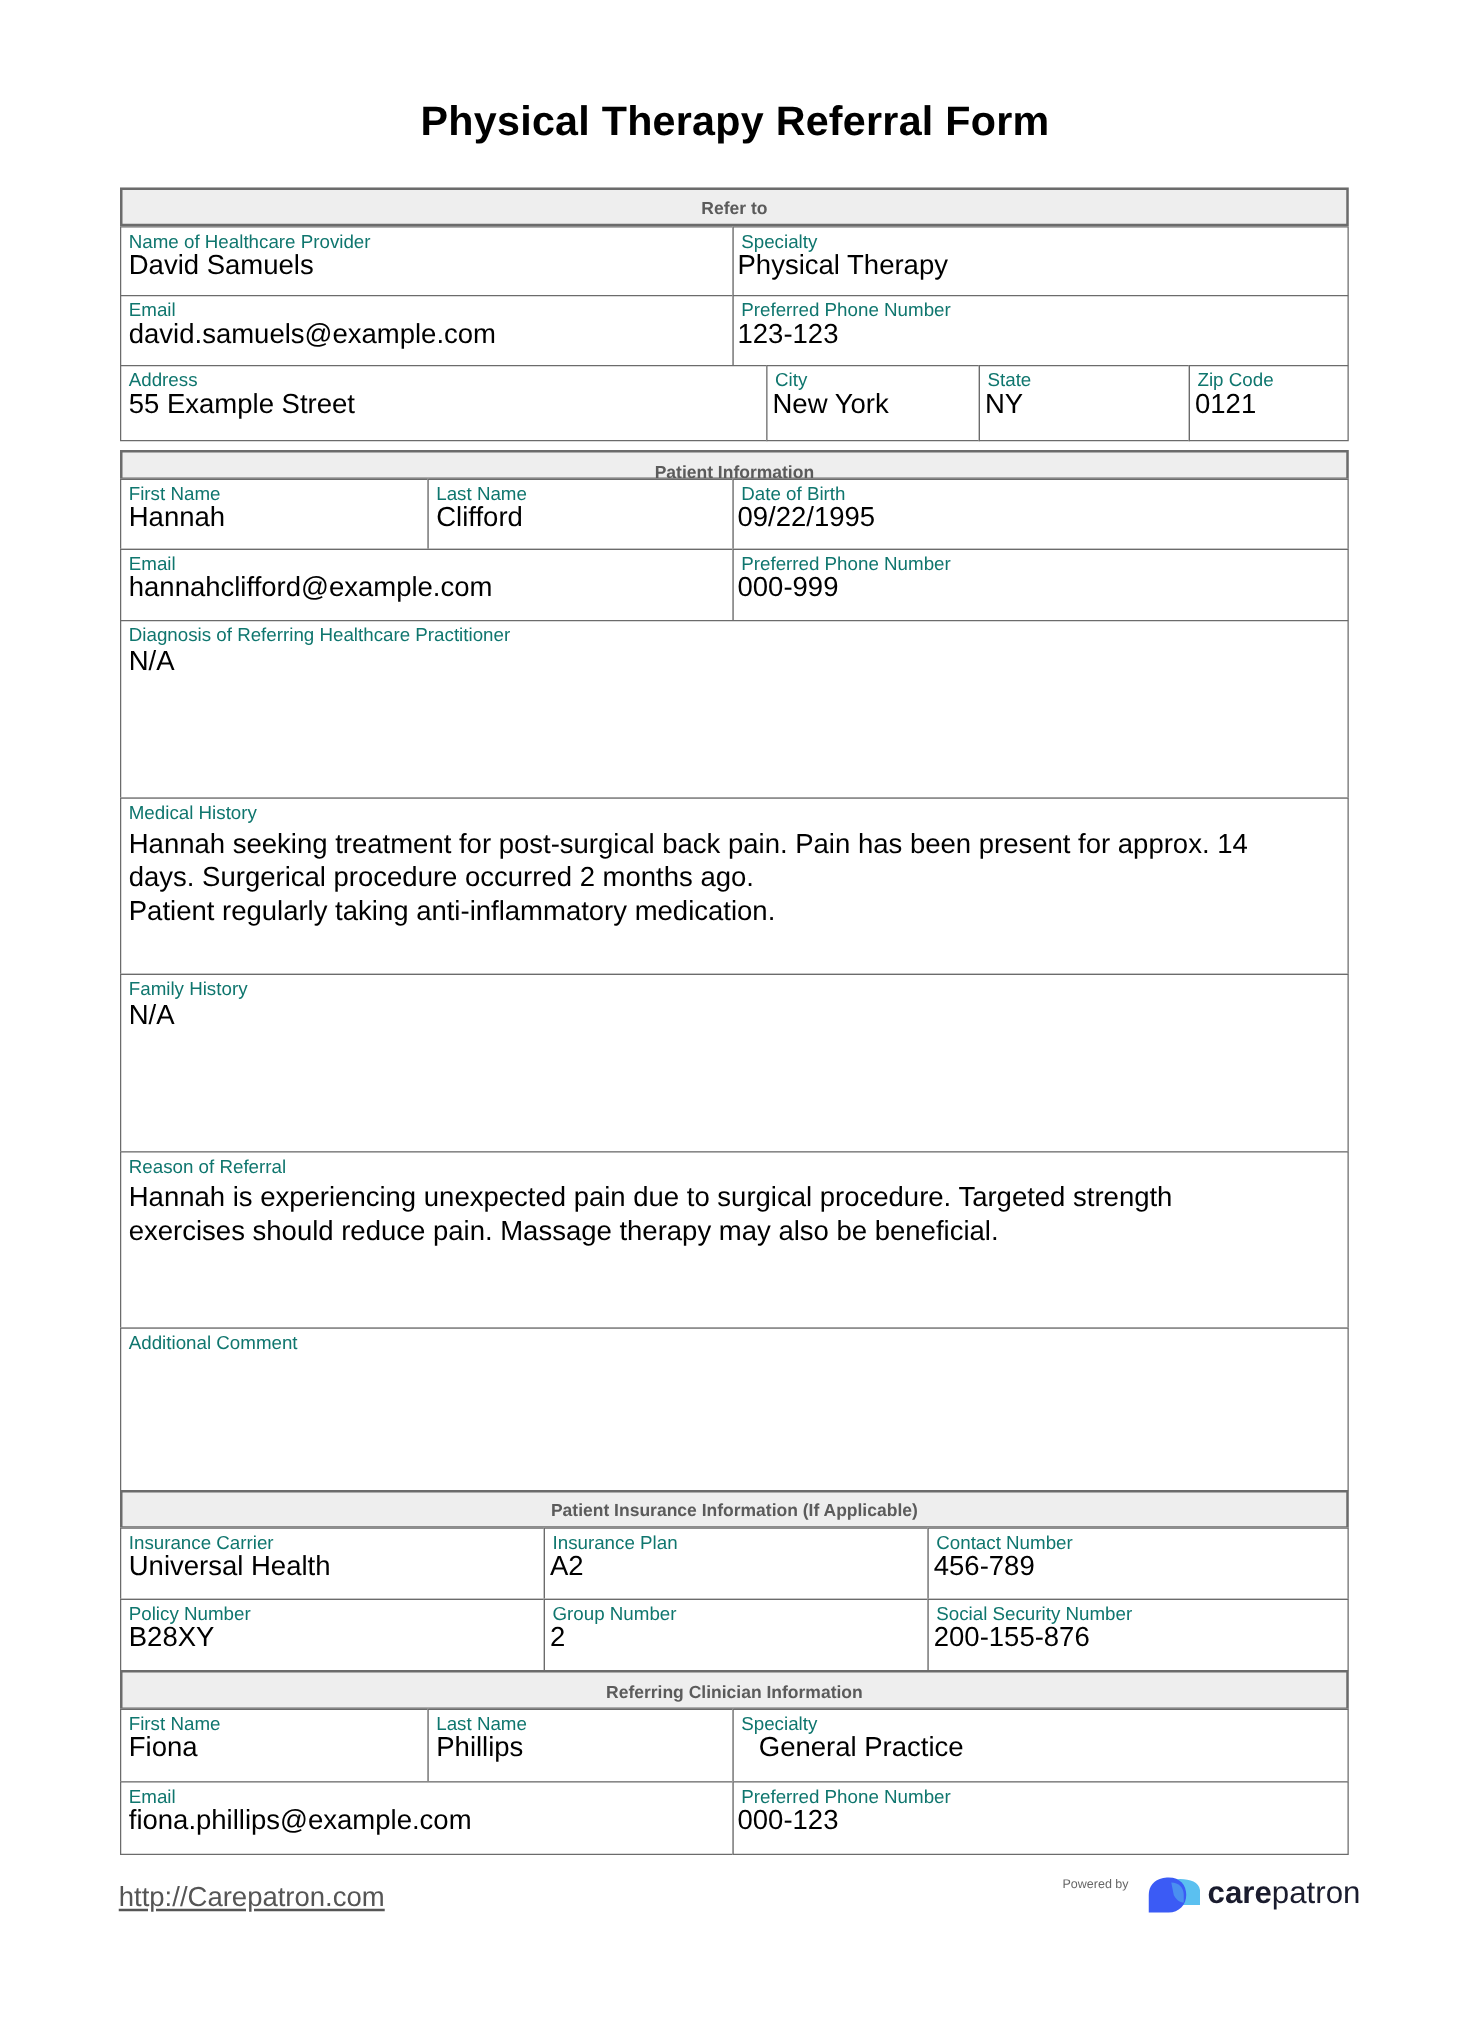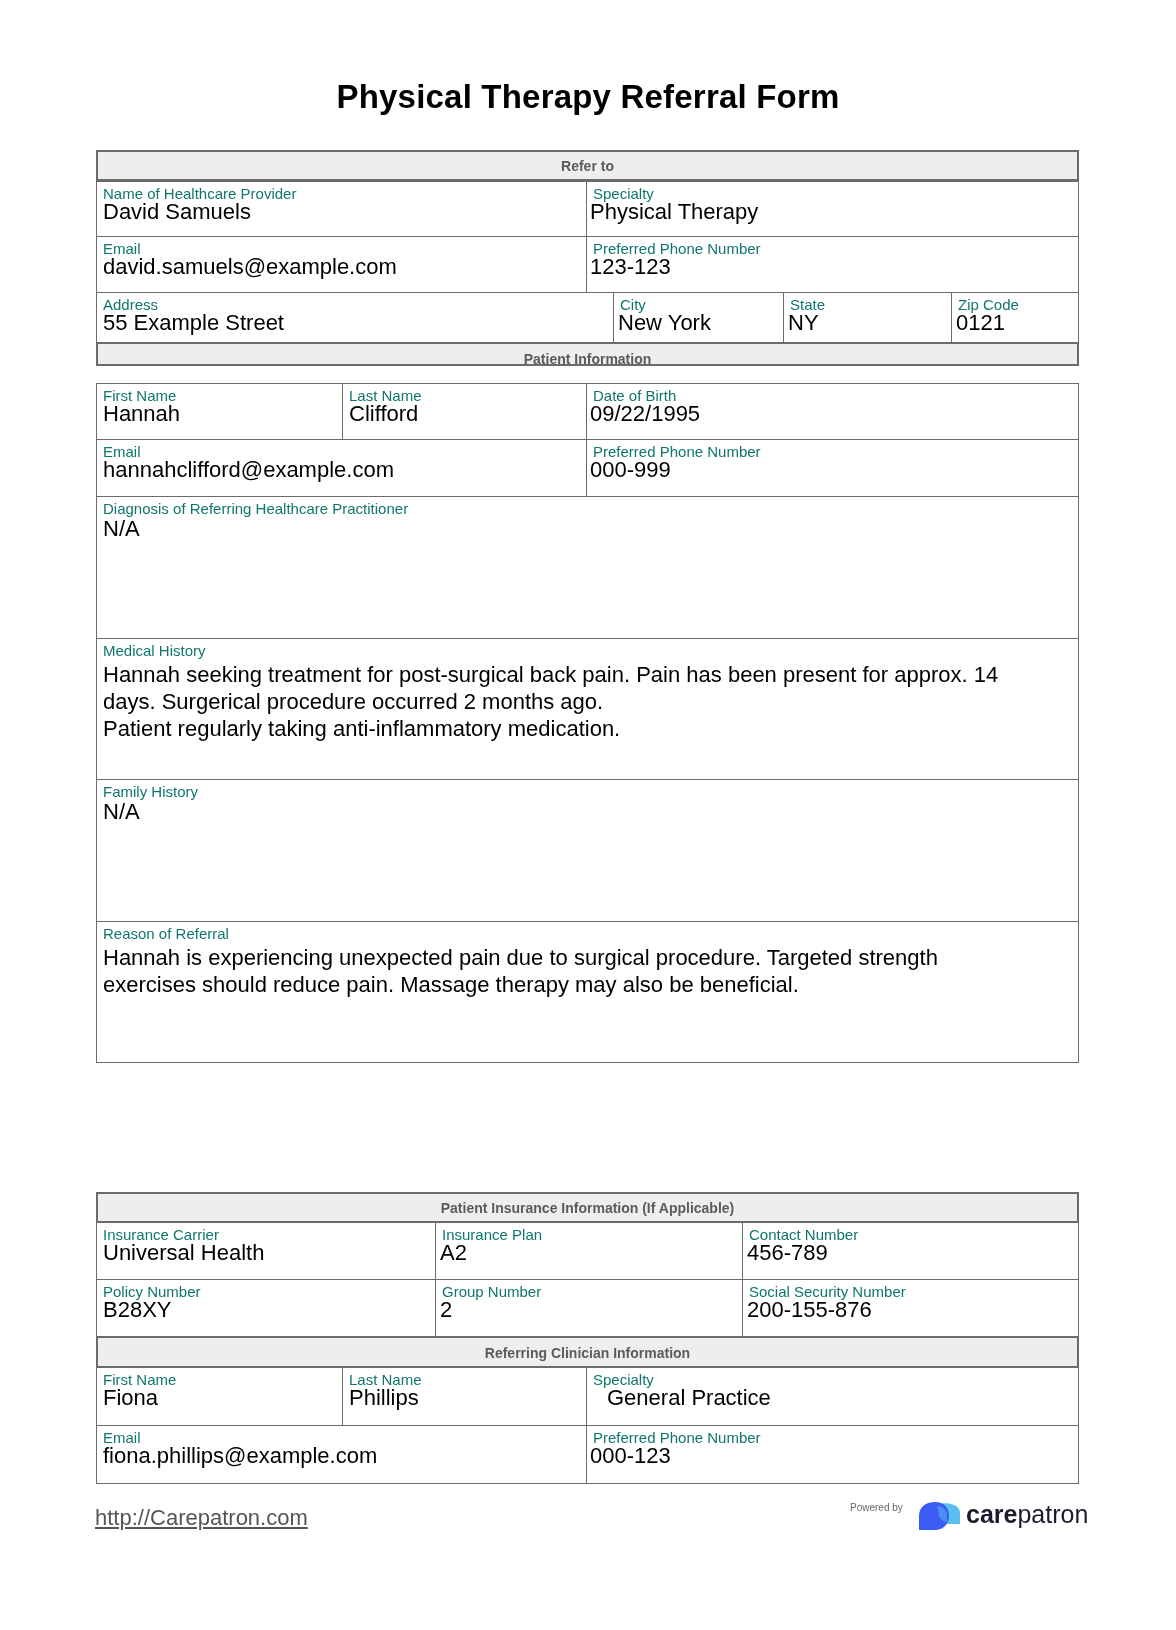--- a/index.html
+++ b/index.html
@@ -59,21 +59,21 @@
   </div>
   <div class="cell" style="left:687px;top:142px;width:169px;height:61px;">
     <span class="lbl">State</span>
     <span class="val" style="left:4px">NY</span>
   </div>
   <div class="cell" style="left:855px;top:142px;width:128px;height:61px;">
     <span class="lbl">Zip Code</span>
     <span class="val" style="left:4px">0121</span>
   </div>
 
-  <div class="hdr" style="top:192px;height:24px;line-height:30px;">Patient Information</div>
+  <div class="hdr" style="top:210px;height:24px;line-height:30px;">Patient Information</div>
 
   <div class="cell" style="left:0;top:233px;width:247px;height:57px;">
     <span class="lbl">First Name</span>
     <span class="val">Hannah</span>
   </div>
   <div class="cell" style="left:246px;top:233px;width:245px;height:57px;">
     <span class="lbl">Last Name</span>
     <span class="val">Clifford</span>
   </div>
   <div class="cell" style="left:490px;top:233px;width:493px;height:57px;">
@@ -106,20 +106,24 @@
     <span class="lbl">Family History</span>
     <span class="val" style="top:20px">N/A</span>
   </div>
 
   <div class="cell" style="left:0;top:771px;width:983px;height:142px;">
     <span class="lbl">Reason of Referral</span>
     <span class="val multi">Hannah is experiencing unexpected pain due to surgical procedure. Targeted strength
 exercises should reduce pain. Massage therapy may also be beneficial.</span>
   </div>
 
+  <div class="cell" style="left:0;top:912px;width:983px;height:131px;">
+    <span class="lbl">Additional Comment</span>
+    <span class="val"></span>
+  </div>
 
   <div class="hdr" style="top:1042px;height:31px;line-height:29px;">Patient Insurance Information (If Applicable)</div>
 
   <div class="cell" style="left:0;top:1072px;width:340px;height:58px;padding-left:41px;">
     <span class="lbl">Insurance Carrier</span>
     <span class="val">Universal Health</span>
   </div>
   <div class="cell" style="left:339px;top:1072px;width:308px;height:58px;">
     <span class="lbl">Insurance Plan</span>
     <span class="val" style="left:4px">A2</span>

